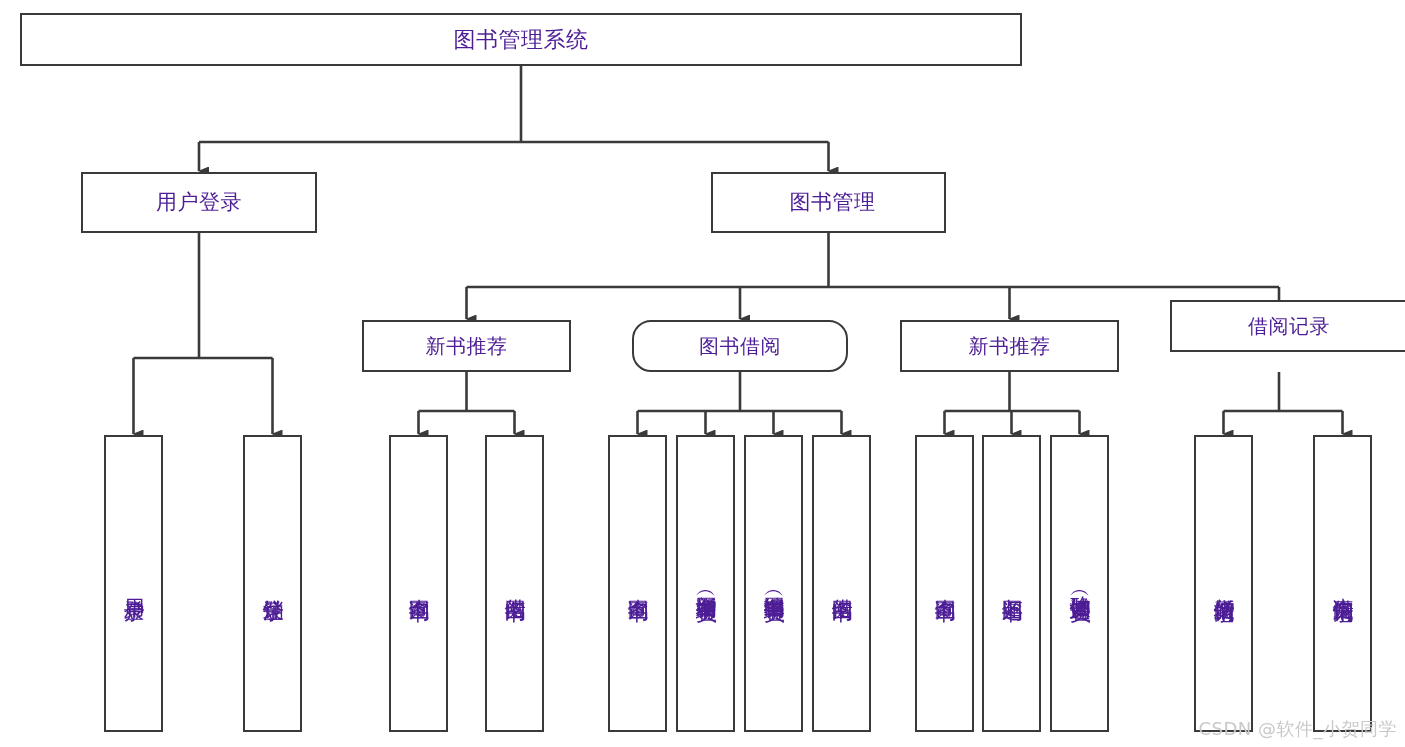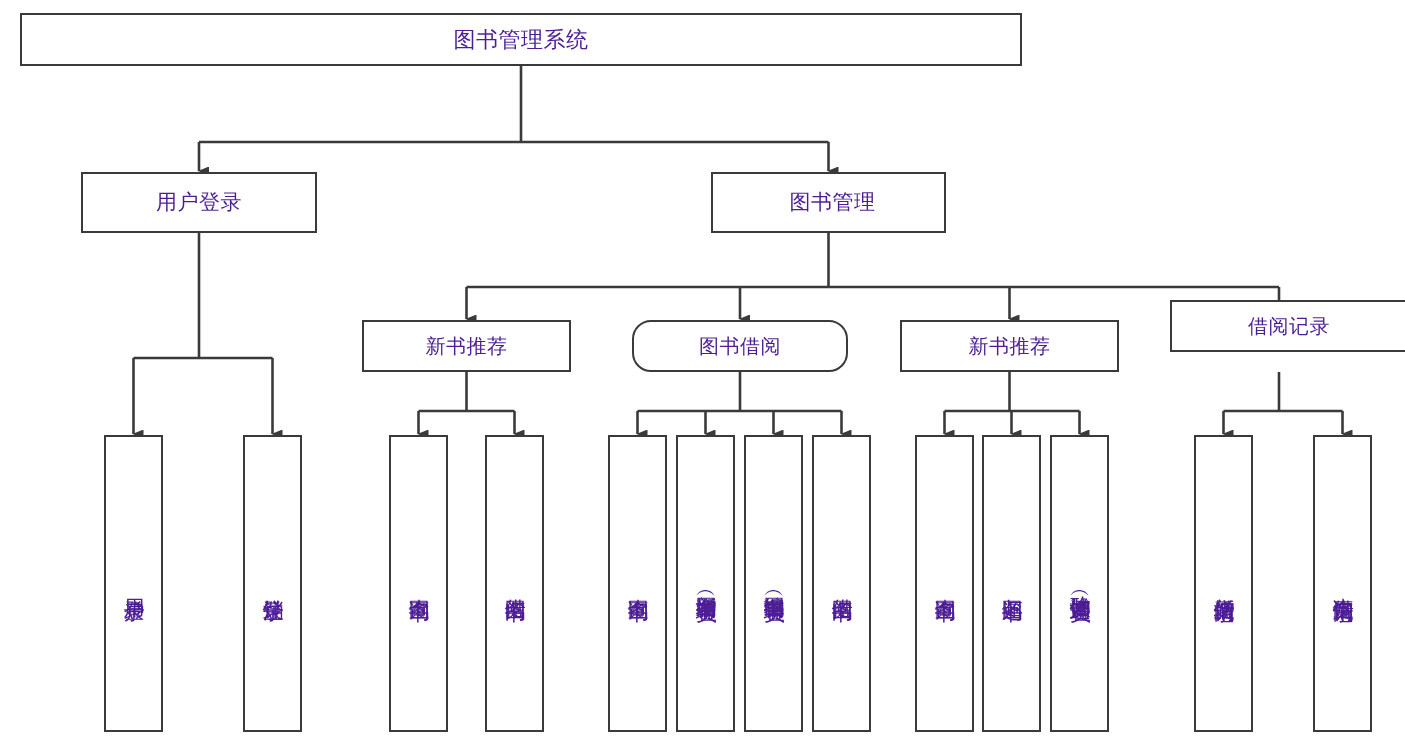--- a/index.html
+++ b/index.html
@@ -167,14 +167,15 @@
         <span class="node-label">确认归还（管理员）</span>
       </div>
       <div class="node leaf" id="node-leaf-rec-add" style="left: 1194px; top: 435px; width: 59px; height: 297px;">
         <span class="node-label">新增借阅记录</span>
       </div>
       <div class="node leaf" id="node-leaf-rec-query" style="left: 1313px; top: 435px; width: 59px; height: 297px;">
         <span class="node-label">查询借阅记录</span>
       </div>
     </div>
 
+  <div id="watermark">CSDN @软件_小贺同学</div>
 
 </div>
 
 </body></html>

